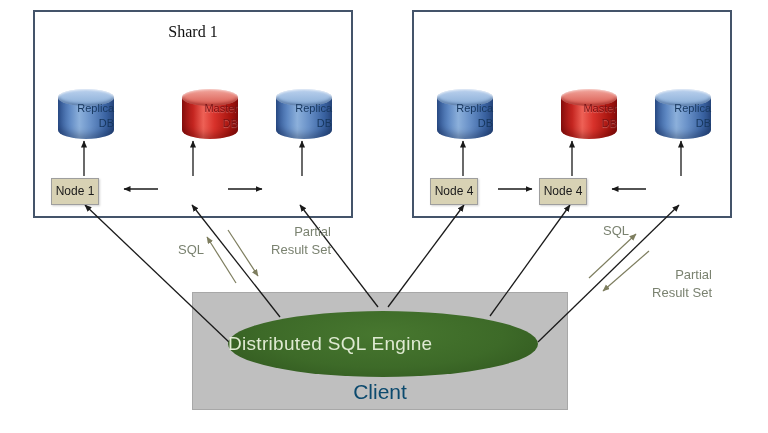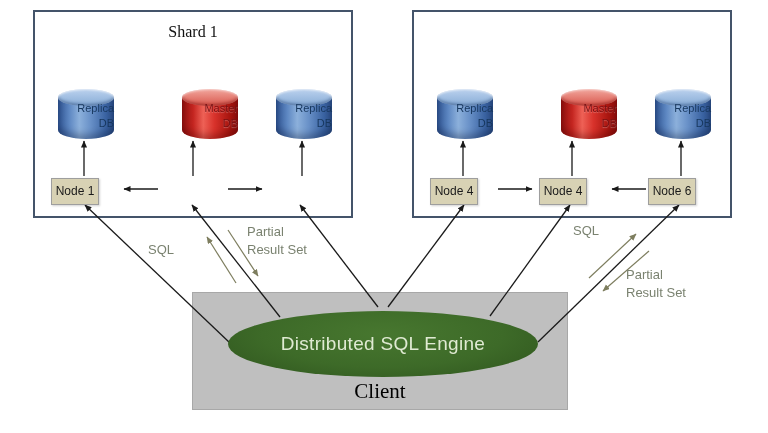--- a/index.html
+++ b/index.html
@@ -8,21 +8,21 @@
     font-family:"Liberation Sans",sans-serif;
   }
   
   .client-box{
     position:absolute;left:192px;top:292px;width:376px;height:118px;
     background:var(--client-fill,#bfbfbf);border:1px solid var(--client-border,#a8a8a8);
     box-sizing:border-box;
   }
   .client-label{
     position:absolute;bottom:5px;left:0;width:100%;text-align:center;
-    font-size:21px;color:#000000;font-family:Liberation Serif, serif;
+    font-size:21px;color:#0c4a6e;
   }
   
   .shard{
     position:absolute;top:10px;width:320px;height:208px;background:#ffffff;
     border:2px solid var(--shard-border,#44546a);box-sizing:border-box;
   }
   .shard-1{left:33px}
   .shard-2{left:412px}
   .shard-title{
     position:absolute;top:11px;left:0;width:100%;text-align:center;
@@ -64,31 +64,31 @@
     background:var(--node-fill,#d8d2b4);border:1px solid var(--node-border,#9e9e9e);
     box-sizing:border-box;text-align:center;line-height:25px;font-size:12px;color:#1a1a1a;
     box-shadow:1px 1px 2px rgba(0,0,0,.18);
   }
   .n-1{left:16px}.n-2{left:125px}.n-3{left:234px}
   
   .engine{
     position:absolute;left:228px;top:311px;width:310px;height:66px;z-index:3;
     border-radius:50%;
     background:radial-gradient(ellipse at 50% 35%, #47772f 0%, var(--engine-fill,#3d6a28) 55%, #2e541d 100%);
-    display:flex;align-items:center;justify-content:center;
+    display:flex;align-items:center;
   }
   .engine-label{font-size:19px;color:var(--engine-text,#dfead2);letter-spacing:.3px;}
   
   .wires{position:absolute;left:0;top:0;z-index:2;pointer-events:none;}
   .wire{stroke:var(--connector,#1a1a1a);stroke-width:1.3;fill:none;}
   .fwire{stroke:var(--flow-arrow,#7d7d5e);stroke-width:1.2;fill:none;}
   
   .flow-label{
     position:absolute;z-index:4;font-size:13px;color:var(--flow-text,#7a8270);
-    white-space:pre-line;text-align:left;line-height:1.35;
+    white-space:pre-line;text-align:right;line-height:1.35;
   }
   .fl-sql-left{left:148px;top:241px;width:56px;}
   .fl-prs-left{left:247px;top:223px;width:84px;}
   .fl-sql-right{left:573px;top:222px;width:56px;}
   .fl-prs-right{left:626px;top:266px;width:86px;}
 </style>
 </head>
 <body>
 
 <div class="stage">
@@ -132,21 +132,20 @@
 DB</div>
     </div>
     <div class="cylinder replica cyl-3">
       <div class="cyl-top"></div>
       <div class="cyl-label">Replica
 DB</div>
     </div>
 
     <div class="node n-1">Node 4</div>
     <div class="node n-2">Node 4</div>
-    <div class="node n-3">Node 6</div>
   </div>
 
   <svg class="wires" width="768" height="433" viewBox="0 0 768 433">
     <defs>
       <marker id="ah-dark" markerWidth="8" markerHeight="8" refX="6.5" refY="3" orient="auto" markerUnits="userSpaceOnUse">
         <path d="M0,0 L7,3 L0,6 Z" fill="#1a1a1a"></path>
       </marker>
       <marker id="ah-olive" markerWidth="8" markerHeight="8" refX="6.5" refY="3" orient="auto" markerUnits="userSpaceOnUse">
         <path d="M0,0 L7,3 L0,6 Z" fill="#7d7d5e"></path>
       </marker>

